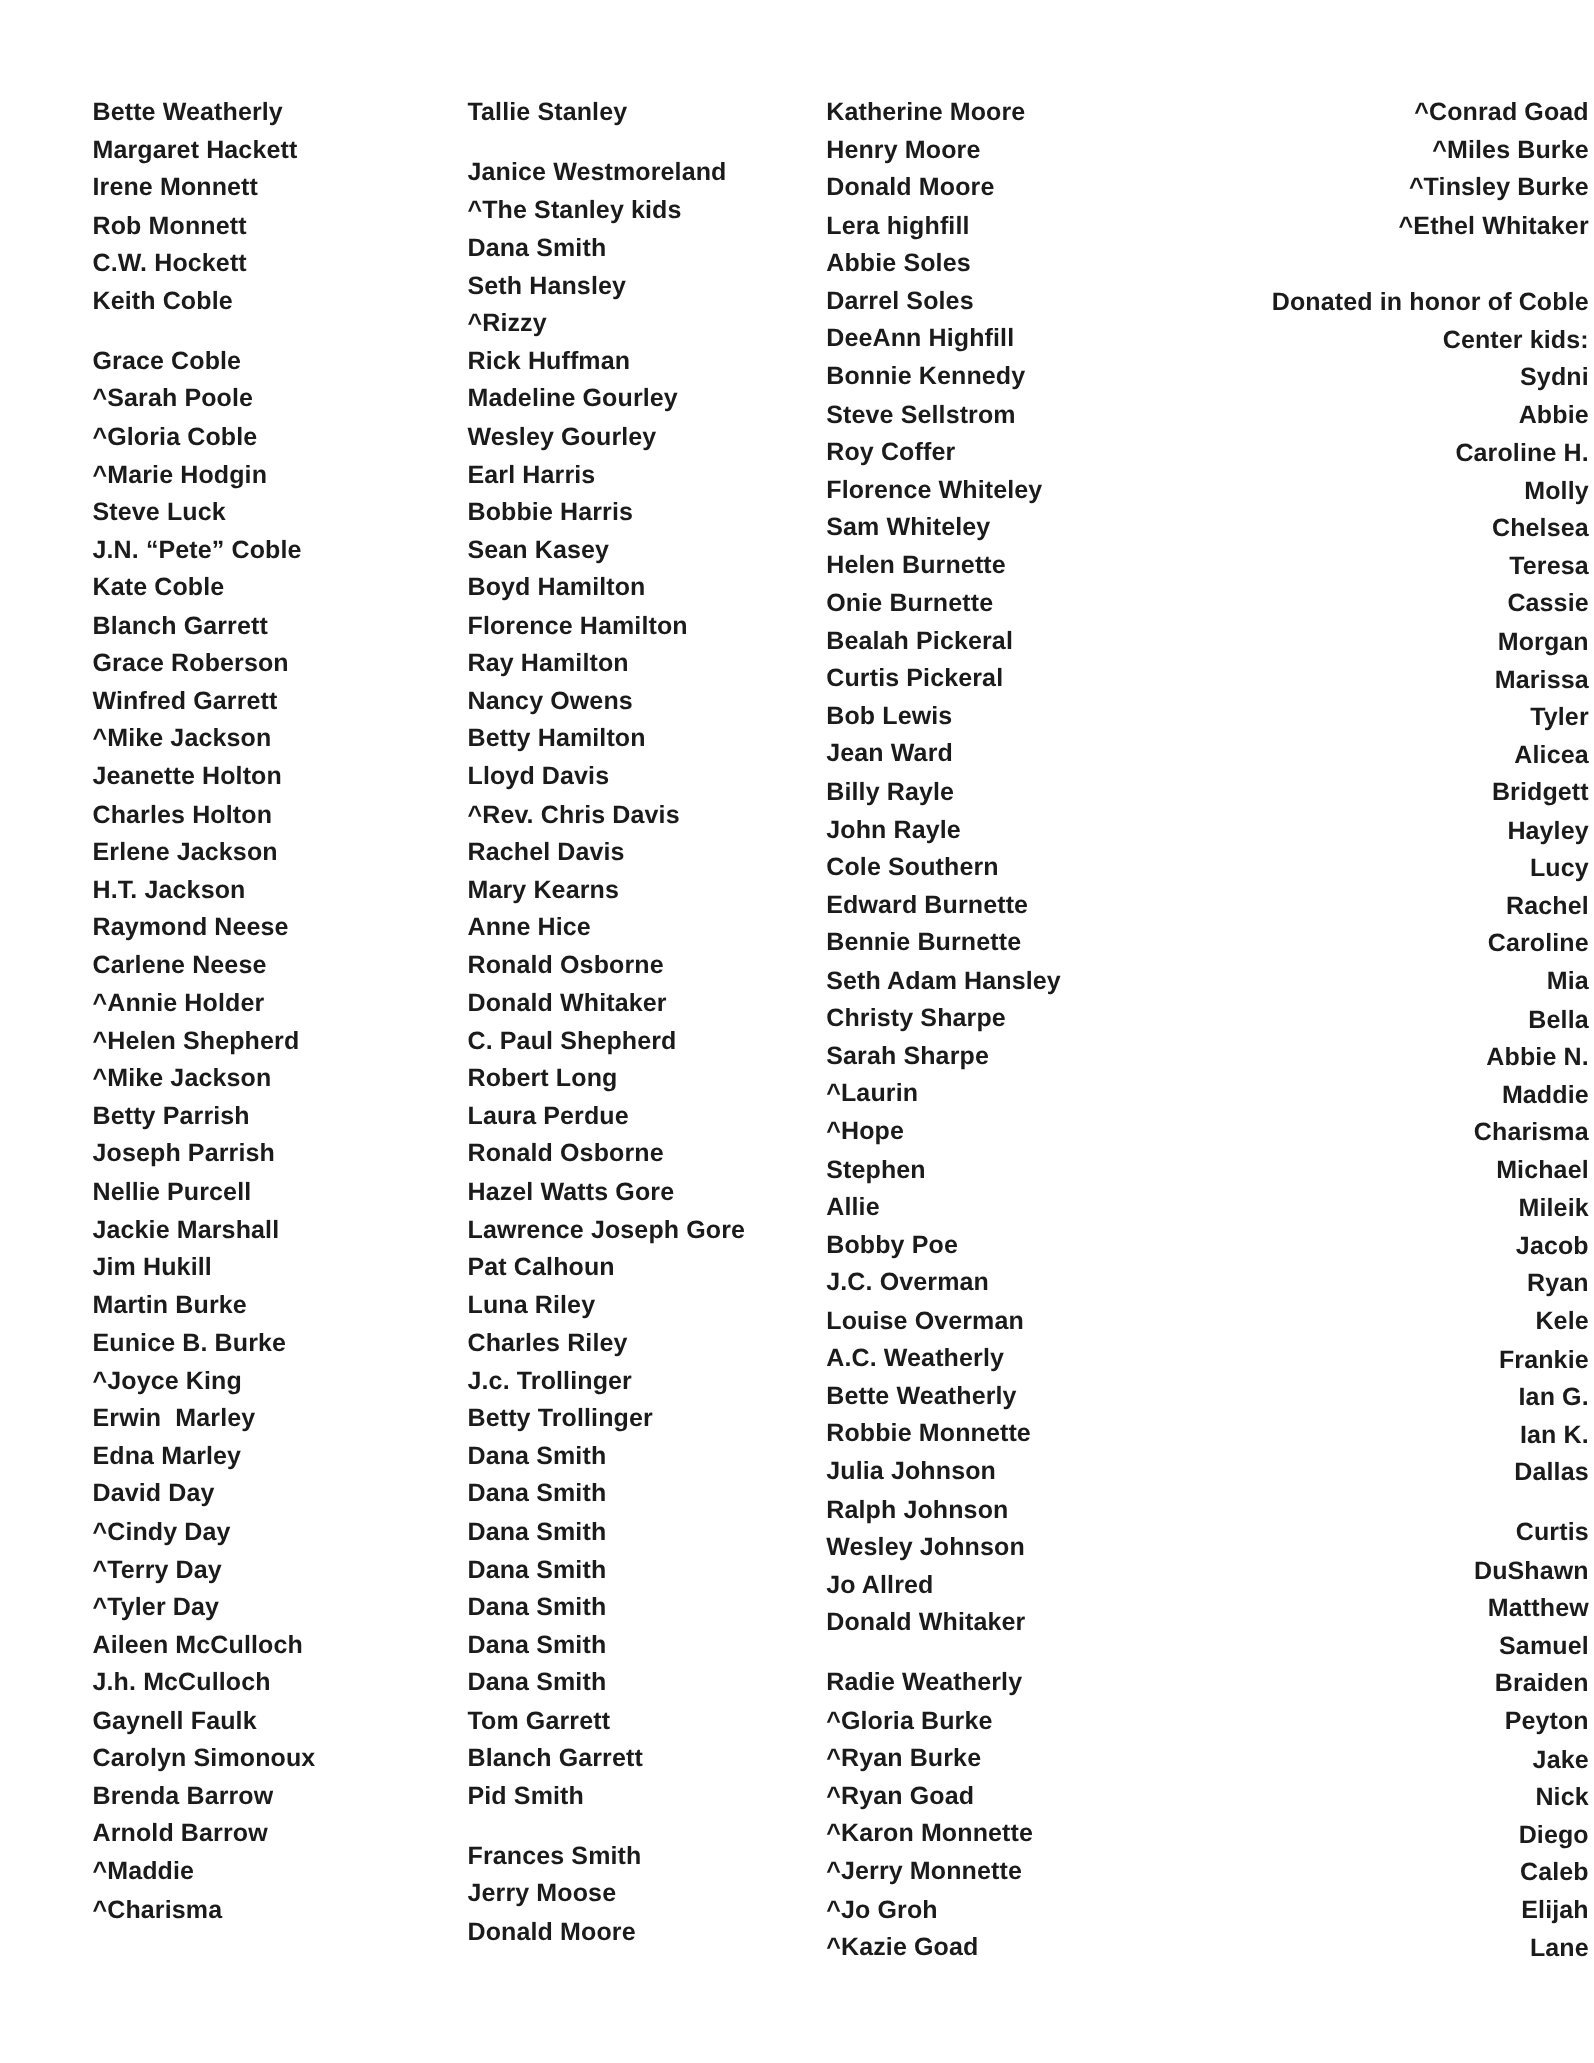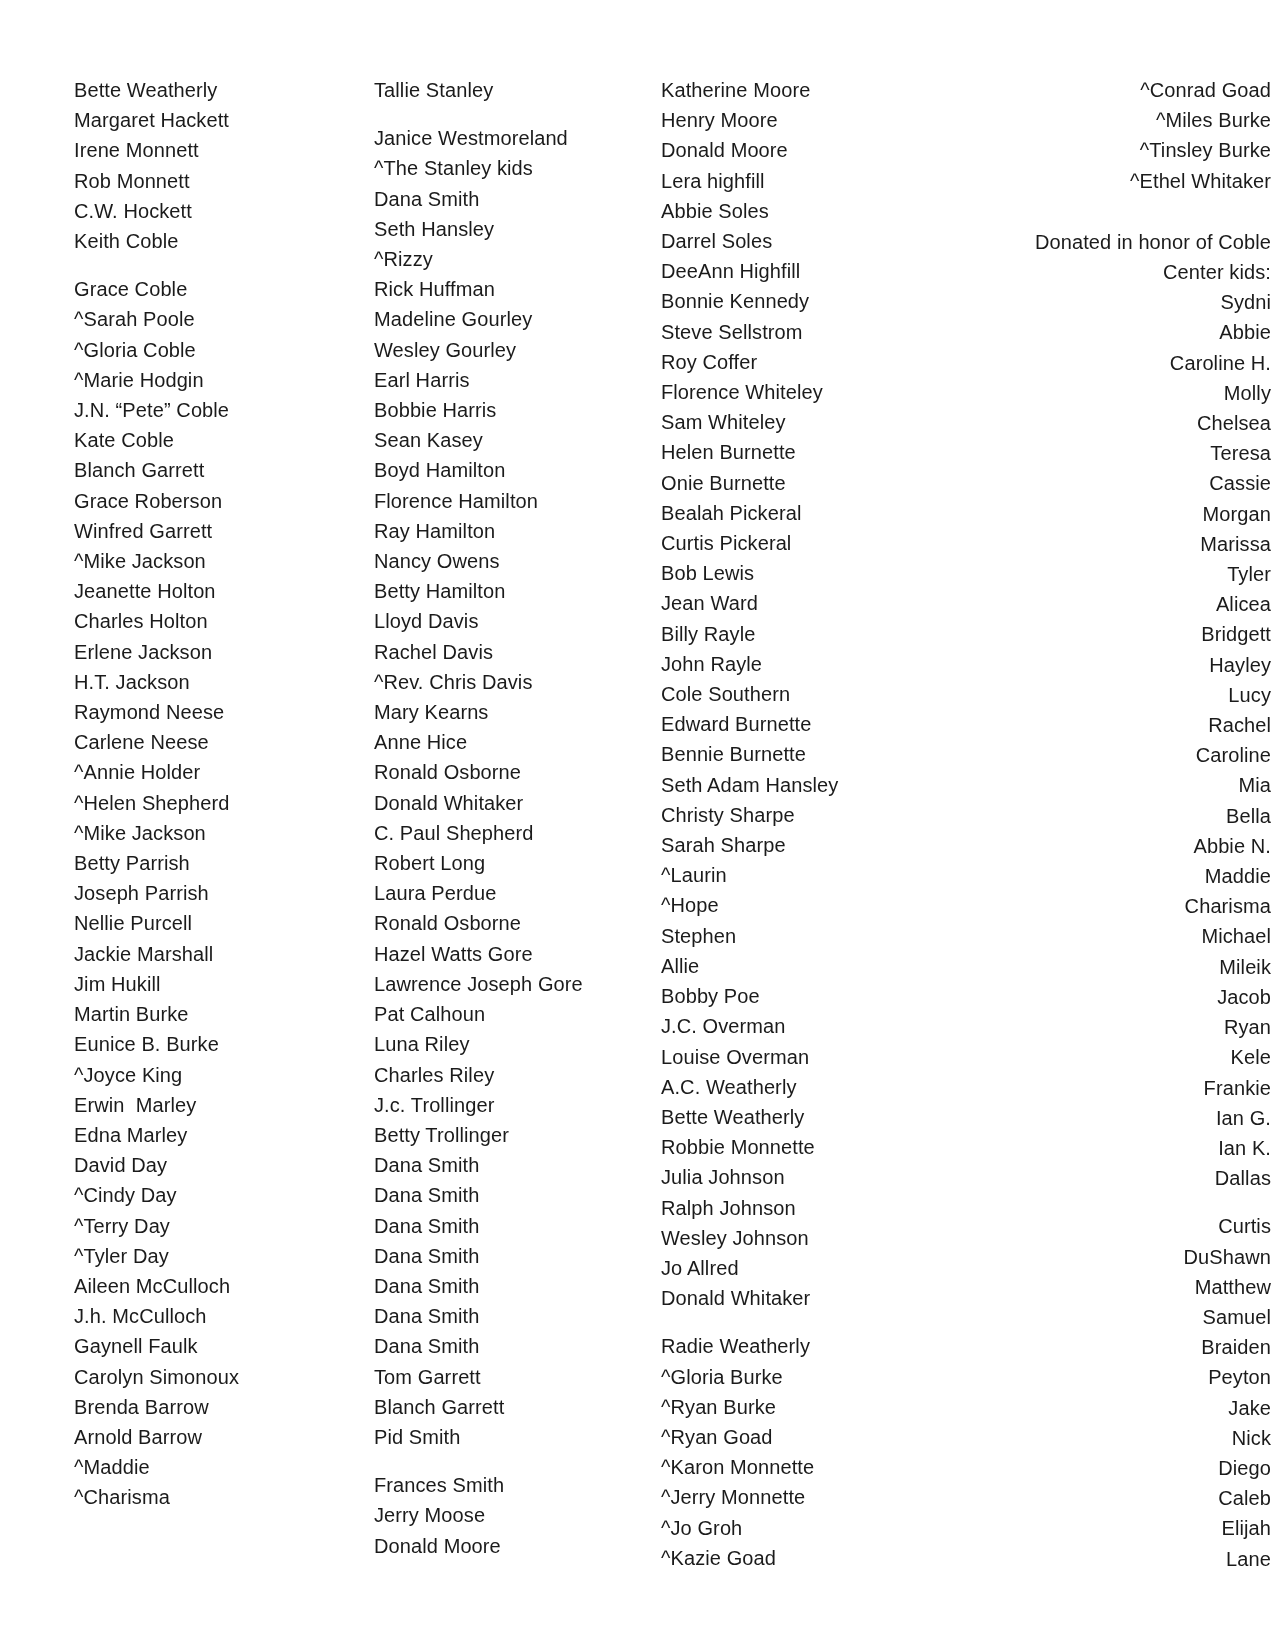--- a/index.html
+++ b/index.html
@@ -10,20 +10,21 @@
   .page {
     position: relative;
     width: 1275px;
     height: 1650px;
     background: #ffffff;
     font-family: "Liberation Sans", "DejaVu Sans", sans-serif;
     font-size: 20px;
     line-height: 30.2px;
     color: #1b1b1b;
     overflow: hidden;
+    font-weight: bold;
   }
   .col {
     position: absolute;
     top: 75px;
   }
   .col-1 { left: 74px;  width: 295px; }
   .col-2 { left: 374px; width: 282px; }
   .col-3 { left: 661px; width: 295px; }
   .col-4 { left: 961px; width: 310px; text-align: right; }
   .group + .group { margin-top: 18px; }
@@ -44,20 +45,21 @@
         <div class="line">Irene Monnett</div>
         <div class="line">Rob Monnett</div>
         <div class="line">C.W. Hockett</div>
         <div class="line">Keith Coble</div>
       </div>
       <div class="group">
         <div class="line">Grace Coble</div>
         <div class="line">^Sarah Poole</div>
         <div class="line">^Gloria Coble</div>
         <div class="line">^Marie Hodgin</div>
+        <div class="line">Steve Luck</div>
         <div class="line">J.N. “Pete” Coble</div>
         <div class="line">Kate Coble</div>
         <div class="line">Blanch Garrett</div>
         <div class="line">Grace Roberson</div>
         <div class="line">Winfred Garrett</div>
         <div class="line">^Mike Jackson</div>
         <div class="line">Jeanette Holton</div>
         <div class="line">Charles Holton</div>
         <div class="line">Erlene Jackson</div>
         <div class="line">H.T. Jackson</div>
@@ -105,22 +107,22 @@
         <div class="line">Wesley Gourley</div>
         <div class="line">Earl Harris</div>
         <div class="line">Bobbie Harris</div>
         <div class="line">Sean Kasey</div>
         <div class="line">Boyd Hamilton</div>
         <div class="line">Florence Hamilton</div>
         <div class="line">Ray Hamilton</div>
         <div class="line">Nancy Owens</div>
         <div class="line">Betty Hamilton</div>
         <div class="line">Lloyd Davis</div>
+        <div class="line">^Rev. Chris Davis</div>
         <div class="line">Rachel Davis</div>
-        <div class="line">^Rev. Chris Davis</div>
         <div class="line">Mary Kearns</div>
         <div class="line">Anne Hice</div>
         <div class="line">Ronald Osborne</div>
         <div class="line">Donald Whitaker</div>
         <div class="line">C. Paul Shepherd</div>
         <div class="line">Robert Long</div>
         <div class="line">Laura Perdue</div>
         <div class="line">Ronald Osborne</div>
         <div class="line">Hazel Watts Gore</div>
         <div class="line">Lawrence Joseph Gore</div>

